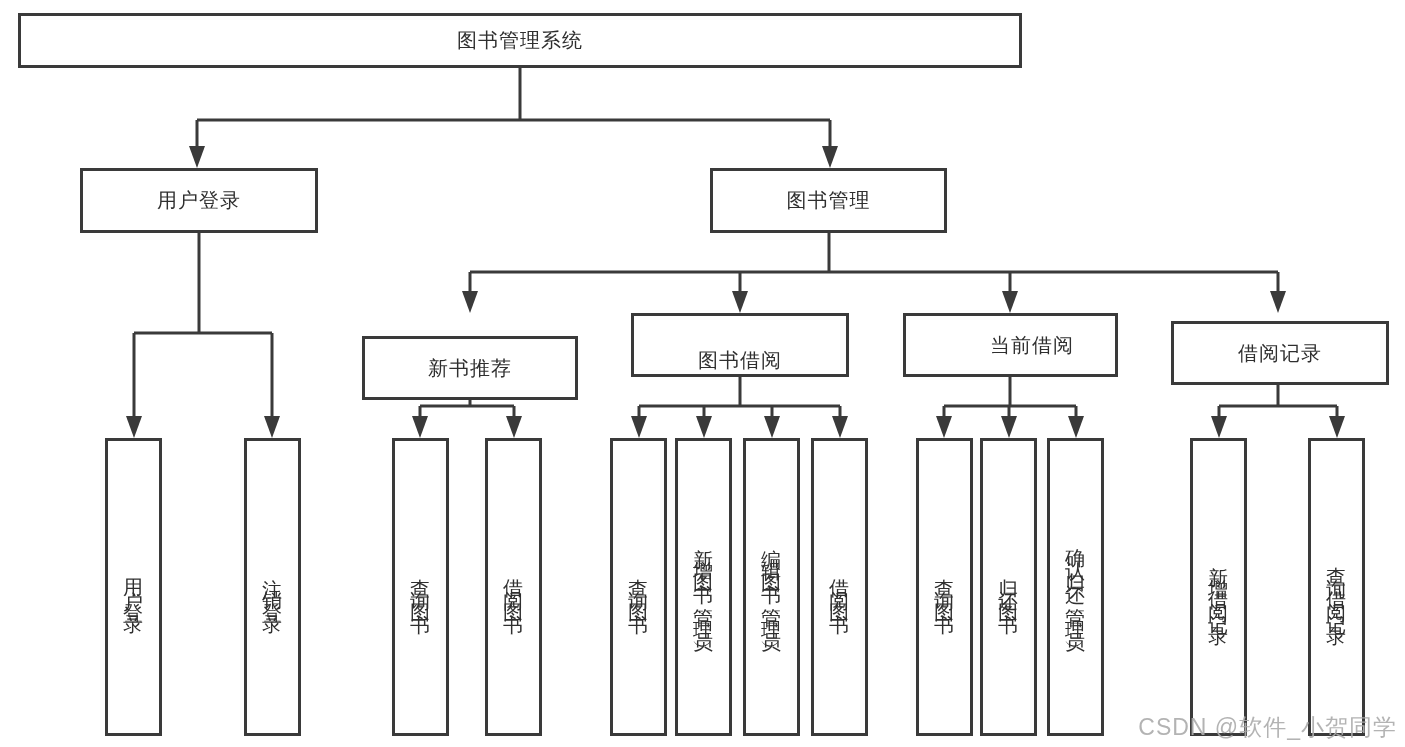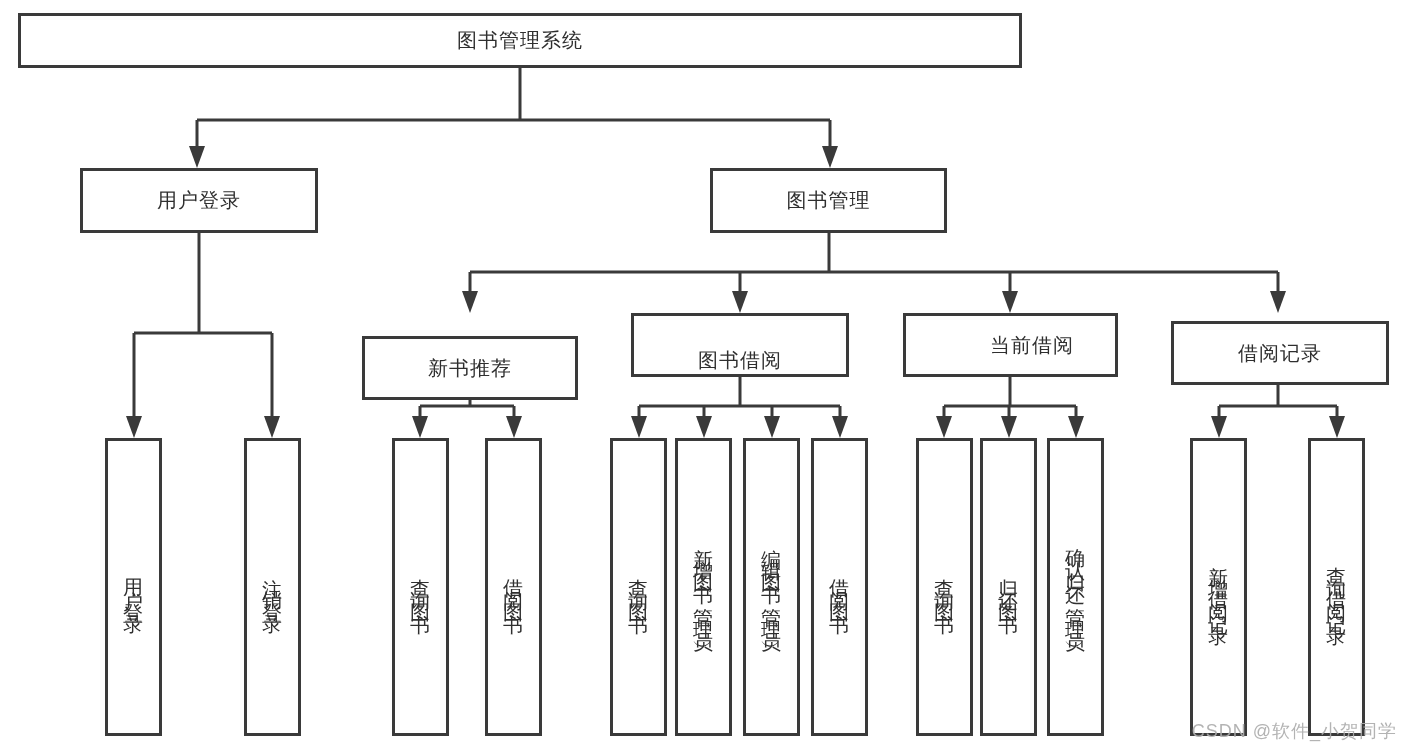--- a/index.html
+++ b/index.html
@@ -35,21 +35,21 @@
     text-orientation: mixed;
     font-size: 20px;
     letter-spacing: 12px;
     line-height: 1;
     white-space: nowrap;
   }
   .watermark {
     position: absolute;
     right: 8px;
     bottom: 4px;
-    font-size: 18px;
+    font-size: 23px;
     color: rgba(172,172,172,0.92);
     letter-spacing: 1px;
     z-index: 5;
     white-space: nowrap;
   }
 </style>
 </head>
 <body>
 
 <div class="canvas">

